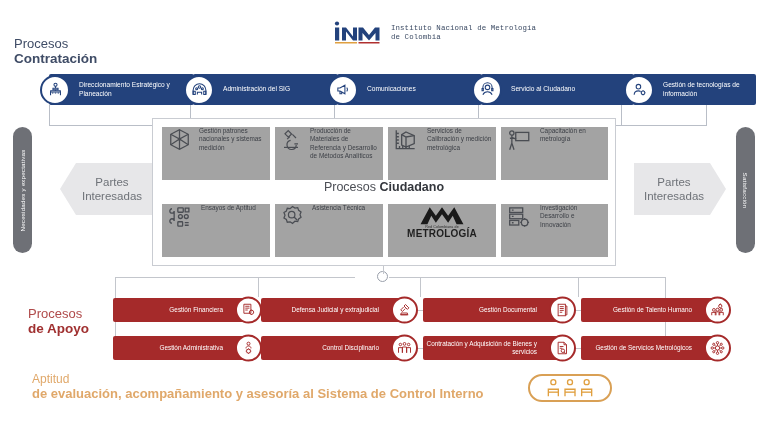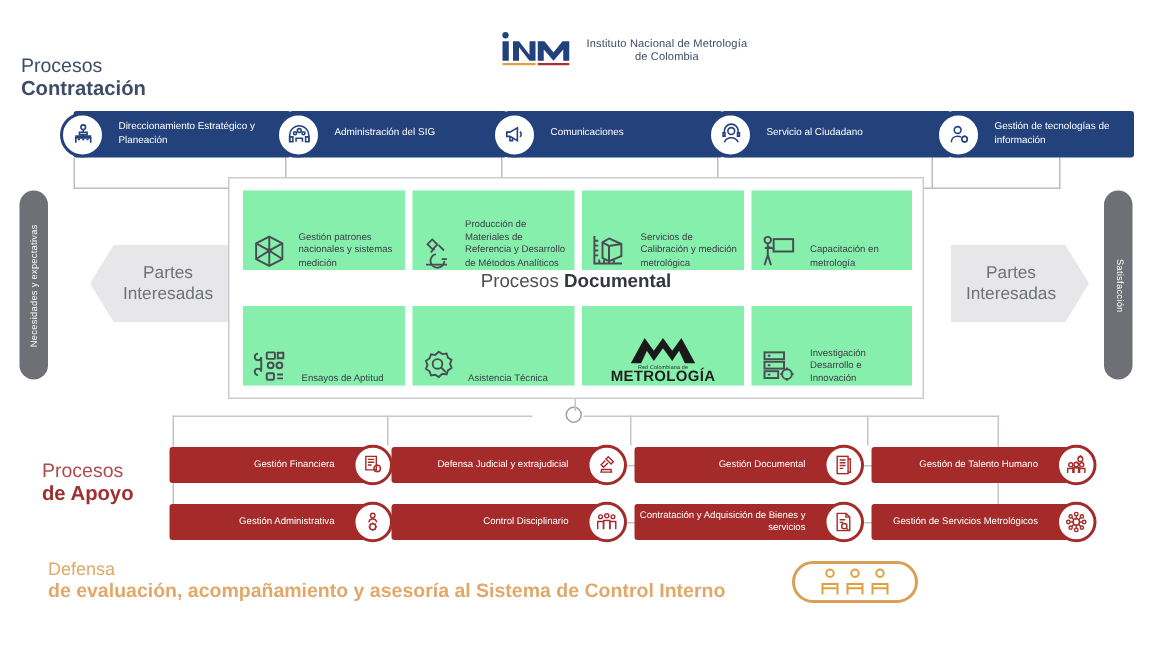--- a/index.html
+++ b/index.html
@@ -13,21 +13,21 @@
 
   
   .logo-wrap {
     position: absolute; left: 332px; top: 20px;
     display: flex; align-items: center; gap: 7px;
   }
   .logo-mark { position: relative; width: 52px; height: 26px; }
   .logo-mark svg { display: block; }
   .logo-text {
     font-size: 7.4px; line-height: 1.25; color: #3b4a63;
-    text-align: center; letter-spacing: .1px; white-space: nowrap;
+    text-align: left; letter-spacing: .1px; white-space: nowrap; font-family: Liberation Mono, monospace;
   }
   .logo-text .l2 { display: block; }
 
   
   .sec-title { position: absolute; line-height: 1.18; }
   .sec-title .t1 { font-size: 13px; font-weight: 400; }
   .sec-title .t2 { font-size: 13.5px; font-weight: 700; }
   #title-estrategicos { left: 14px; top: 36px; color: #3f4c66; }
   #title-apoyo { left: 28px; top: 306px; color: #a03030; }
   #title-apoyo .t1 { color:#b04a4a; }
@@ -81,22 +81,22 @@
   #vbar-right { left: 736px; }
   #vbar-right span { transform: rotate(90deg); }
 
   
   #misional-panel {
     position: absolute; left: 152px; top: 118px;
     width: 464px; height: 148px;
     border: 1.2px solid #c9ccd2; background: #ffffff;
   }
   .mtile {
-    position: absolute; background: #86efac;
-    display: flex; align-items: flex-end;
+    position: absolute; background: #a3a3a3;
+    display: flex; align-items: flex-start;
   }
   .mtile .micon { flex: 0 0 auto; display:flex; align-items:center; justify-content:center; }
   .mtile .mlabel {
     font-size: 6.4px; line-height: 1.32; color: #3d4047;
     padding-left: 3px; padding-right: 3px;
   }
   #misional-caption {
     position: absolute; left: 0; right: 0; top: 61px;
     text-align: center; font-size: 12.5px; color: #4c4f56;
   }
@@ -297,21 +297,21 @@
         <svg width="26" height="26" viewBox="0 0 24 24" fill="none" stroke="#4a4d53" stroke-width="1.2">
           <rect x="9" y="5" width="12" height="7.6"></rect>
           <circle cx="5.4" cy="5.6" r="2"></circle>
           <path d="M5.4 7.8v7M3.4 21l2-6.2 2 6.2M3.6 10.4h3.6M5.4 9.6l4 1.6"></path>
         </svg>
       </div>
       <div class="mlabel">Capacitación en metrología</div>
     </div>
 
     <div id="misional-caption">
-      <span>Procesos </span><b>Documental</b>
+      <span>Procesos </span><b>Ciudadano</b>
     </div>
 
     <div class="mtile" style="left:9px; top:85px; width:108px; height:53px;">
       <div class="micon" style="width:36px">
         <svg width="26" height="26" viewBox="0 0 24 24" fill="none" stroke="#4a4d53" stroke-width="1.2">
           <path d="M4.6 4.4a2 2 0 1 0 2 2v9.2a2 2 0 1 0-2 2"></path>
           <rect x="10" y="3.6" width="5" height="4" rx=".6"></rect>
           <circle cx="12.4" cy="11.6" r="1.8"></circle>
             <circle cx="17.8" cy="11.6" r="1.8"></circle>
           <rect x="10" y="16.4" width="4.4" height="4" rx=".6"></rect>
@@ -473,21 +473,21 @@
         <circle cx="6" cy="6" r="1.7"></circle>
           <circle cx="18" cy="6" r="1.7"></circle>
         <circle cx="6" cy="18" r="1.7"></circle>
           <circle cx="18" cy="18" r="1.7"></circle>
         <path d="M12 5.5v3.1M12 15.4v3.1M5.5 12h3.1M15.4 12h3.1M7.3 7.3l2.2 2.2M14.5 14.5l2.2 2.2M16.7 7.3l-2.2 2.2M9.5 14.5l-2.2 2.2"></path>
       </svg>
     </div>
   </div>
 
   <div class="sec-title" id="title-evaluacion">
-    <div class="t1">Defensa</div>
+    <div class="t1">Aptitud</div>
     <div class="t2">de evaluación, acompañamiento y asesoría al Sistema de Control Interno</div>
   </div>
 
   <div id="eval-pill">
     <svg width="52" height="20" viewBox="0 0 62 24">
       <g fill="none" stroke="#e0a040" stroke-width="1.6">
         <circle cx="11" cy="5" r="3"></circle>
           <path d="M5 22v-8.5h12V22"></path>
           <path d="M5 17h12"></path>
         <circle cx="31" cy="5" r="3"></circle>

